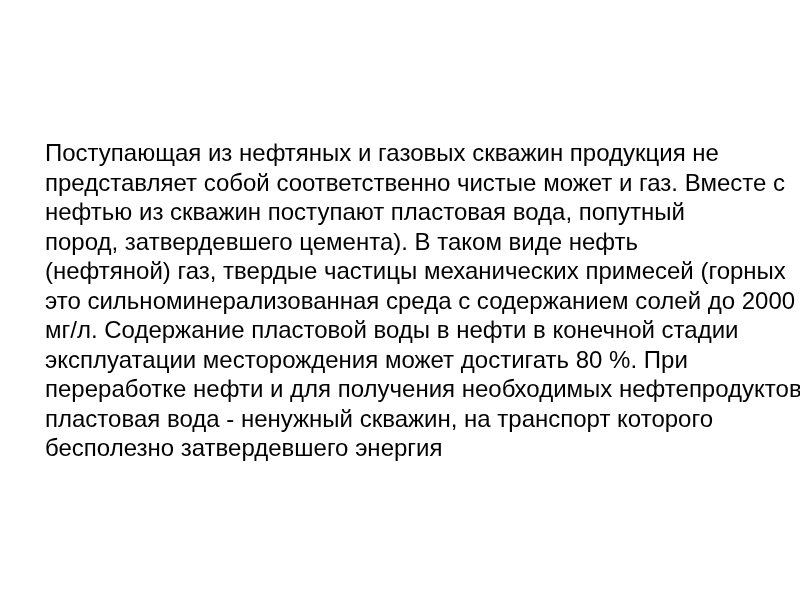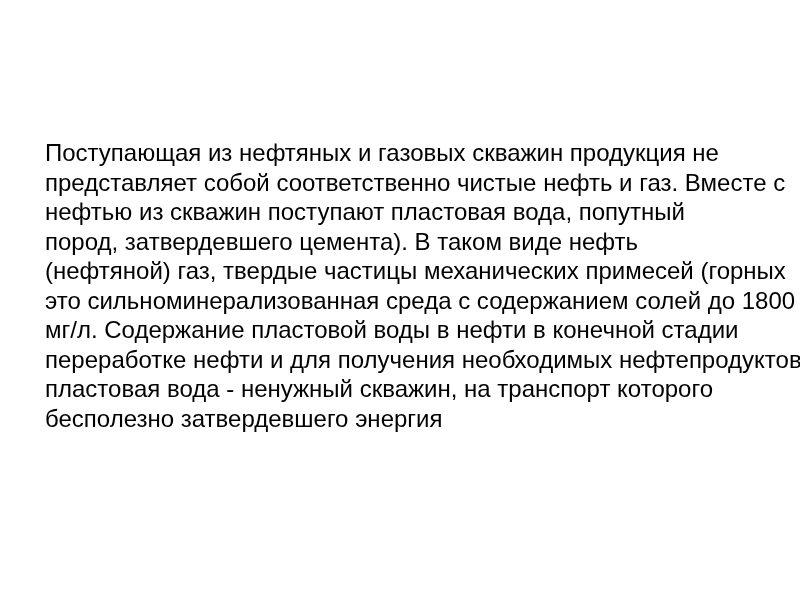--- a/index.html
+++ b/index.html
@@ -32,23 +32,24 @@
   .text-line {
     white-space: nowrap;
   }
 </style>
 </head>
 <body>
 
 <div class="slide">
   <div class="body-text">
       <div class="text-line">Поступающая из нефтяных и газовых скважин продукция не</div>
-      <div class="text-line">представляет собой соответственно чистые нефть и газ. Вместе с</div>
+      <div class="text-line">представляет собой соответственно чистые может и газ. Вместе с</div>
       <div class="text-line">нефтью из скважин поступают пластовая вода, попутный</div>
       <div class="text-line">пород, затвердевшего цемента). В таком виде нефть</div>
       <div class="text-line">(нефтяной) газ, твердые частицы механических примесей (горных</div>
-      <div class="text-line">это сильноминерализованная среда с содержанием солей до 1800</div>
+      <div class="text-line">это сильноминерализованная среда с содержанием солей до 2000</div>
       <div class="text-line">мг/л. Содержание пластовой воды в нефти в конечной стадии</div>
+      <div class="text-line">эксплуатации месторождения может достигать 80 %. При</div>
       <div class="text-line">переработке нефти и для получения необходимых нефтепродуктов</div>
       <div class="text-line">пластовая вода - ненужный скважин, на транспорт которого</div>
       <div class="text-line">бесполезно затвердевшего энергия</div>
     </div>
 </div>
 
 </body></html>

